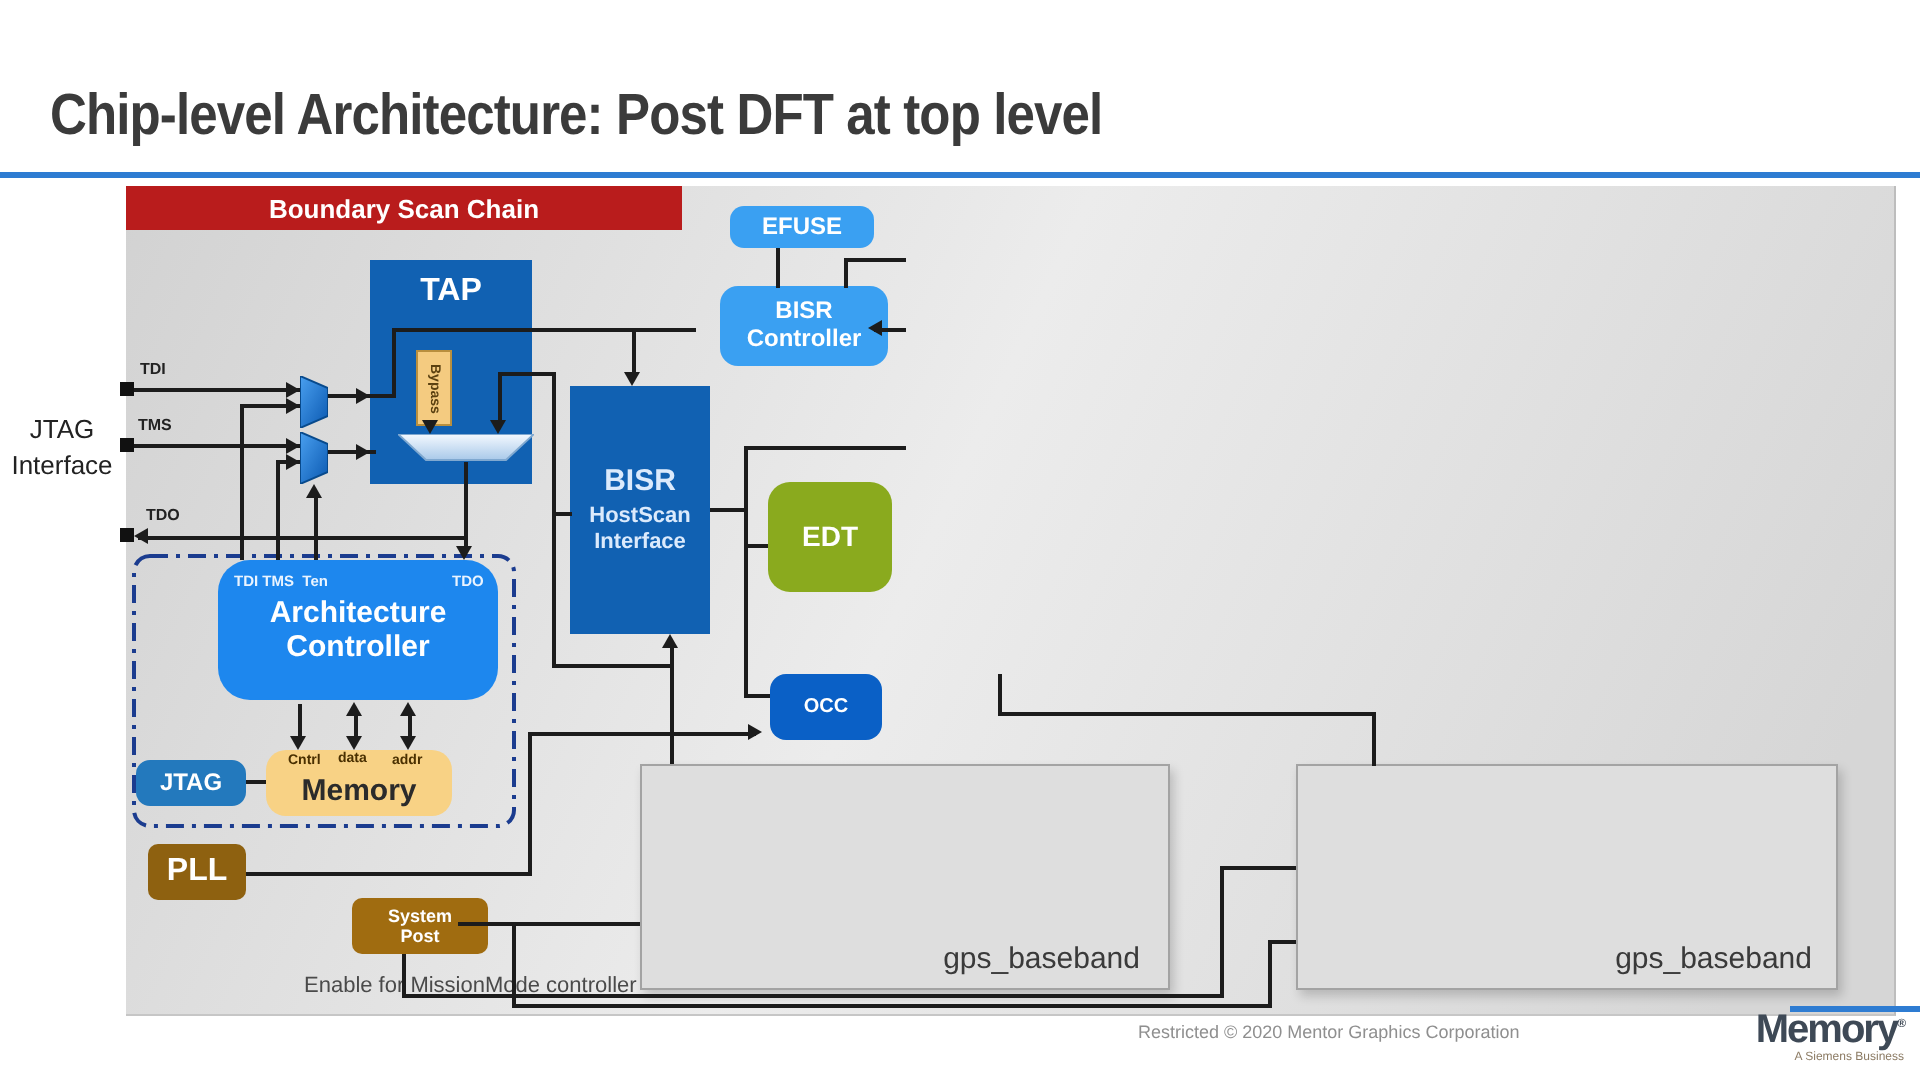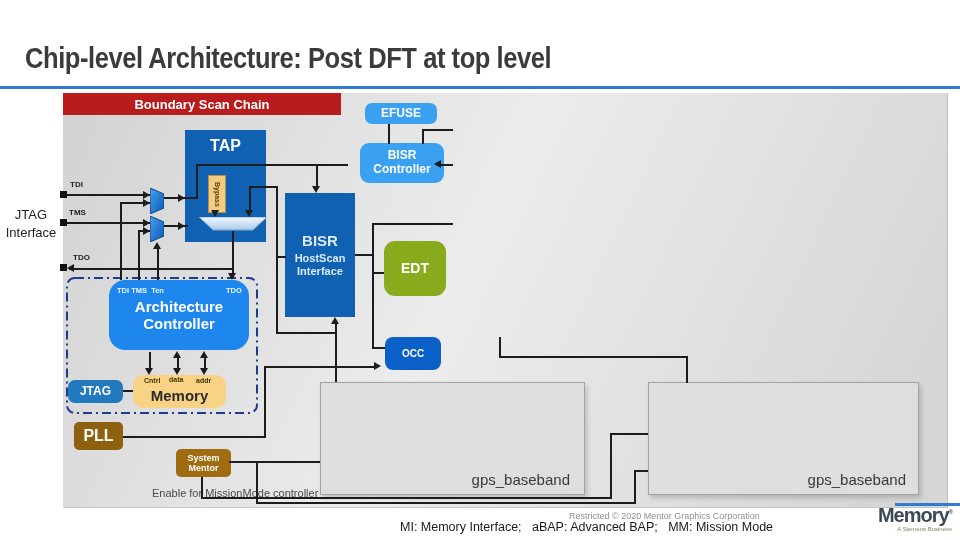--- a/index.html
+++ b/index.html
@@ -150,29 +150,28 @@
       <span>Memory</span>
     </div>
   <div class="memport" style="left:144px;top:377px">Cntrl</div>
   <div class="memport" style="left:169px;top:376px">data</div>
   <div class="memport" style="left:196px;top:377px">addr</div>
 
   <div class="box" style="left:74px;top:422px;width:49px;height:28px;background:#8e6110;border-radius:5px;font-size:16px">
       <span>PLL</span>
     </div>
 
-  <div class="box" style="left:176px;top:449px;width:55px;height:28px;background:#a06c10;border-radius:5px;font-size:9px">
+  <div class="box" style="left:176px;top:449px;width:68px;height:28px;background:#a06c10;border-radius:5px;font-size:9px">
     <span>System</span>
-    <span>Mentor</span>
+    <span>Post</span>
   </div>
 
   <div id="enable-note">Enable for MissionMode controller</div>
 
   <div id="footer-restricted">Restricted © 2020 Mentor Graphics Corporation</div>
-  <div id="footer-legend">MI: Memory Interface;   aBAP: Advanced BAP;   MM: Mission Mode</div>
   <div id="logo-line"></div>
   <div id="logo">
     <div id="logo-text"><span>Memory</span><span id="logo-reg">®</span></div>
     <div id="logo-tagline">A Siemens Business</div>
   </div>
 
 <div class="wire" style="left: 67px; top: 194px; width: 83px; height: 2px;"></div>
     <div class="wire" style="left: 67px; top: 222px; width: 83px; height: 2px;"></div>
     <div class="wire" style="left: 120px; top: 202px; width: 30px; height: 2px;"></div>
     <div class="wire" style="left: 120px; top: 202px; width: 2px; height: 78px;"></div>

